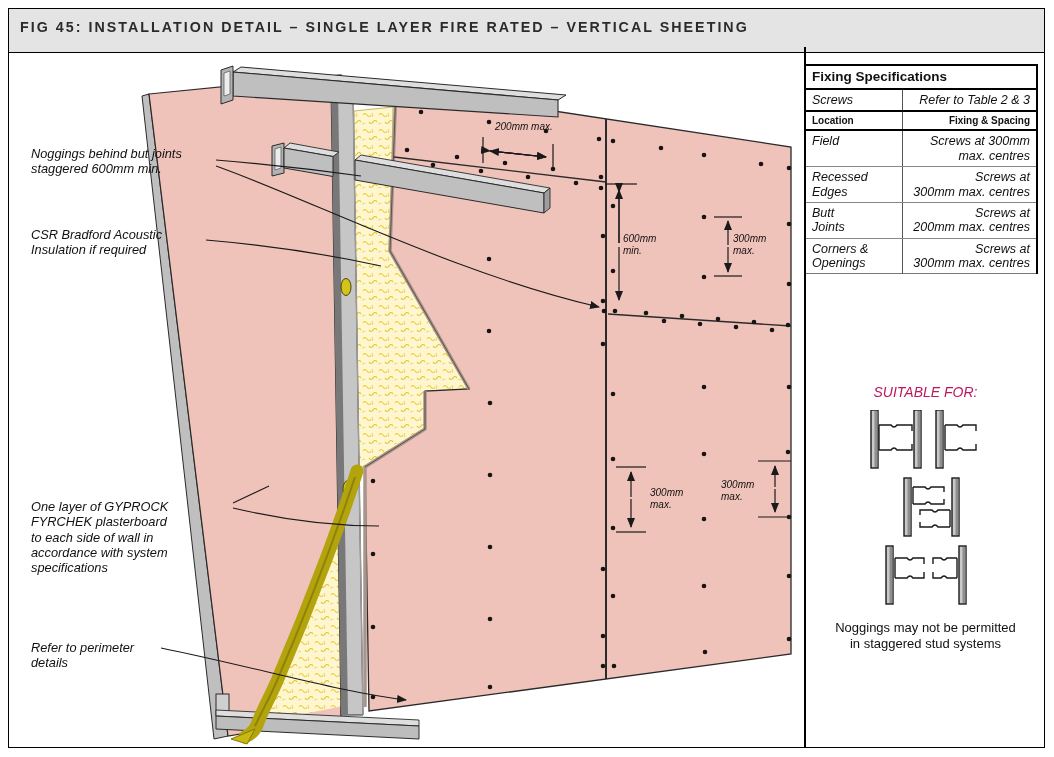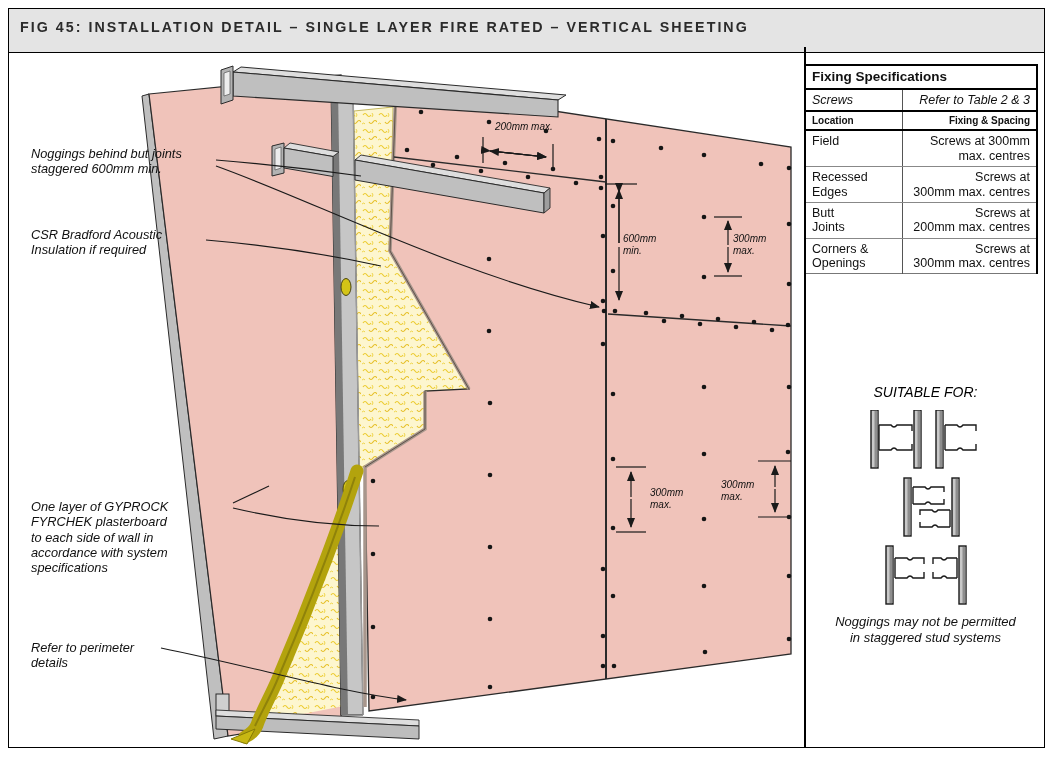--- a/index.html
+++ b/index.html
@@ -21,26 +21,26 @@
     color:#111;white-space:pre-line;}
   .sidebar{position:absolute;left:795px;top:0;width:243px;bottom:0;}
   table.spec{position:absolute;left:0;top:17px;width:234px;border-collapse:collapse;
     border:2px solid #000;border-bottom:1.5px solid #777;font-size:12.5px;color:#111;}
   table.spec td{padding:3px 6px;vertical-align:top;line-height:1.15;white-space:pre-line;}
   td.c1{width:84px;}
   td.c2{border-left:1.5px solid #555;text-align:right;}
   tr.t-title td{font-weight:bold;font-size:13.5px;border-bottom:2px solid #000;}
   tr.t-screws td{font-style:italic;border-bottom:2px solid #000;}
   tr.t-loc td{font-weight:bold;font-size:10px;border-bottom:2px solid #000;}
-  tr.t-data td{border-bottom:1px solid #888;}
+  tr.t-data td{font-style:italic;border-bottom:1px solid #888;}
   tr.t-data:last-child td{border-bottom:none;}
   .suitable{position:absolute;left:0;top:337px;width:243px;text-align:center;}
-  .sfh{font-style:italic;font-size:14px;color:#000000;}
-  .sfn{font-style:italic;font-size:13px;line-height:1.25;color:#111;
-    white-space:pre-line;}
+  .sfh{font-style:italic;font-size:14px;color:#be185d;}
+  .sfn{font-size:13px;line-height:1.25;color:#111;
+    white-space:pre-line;margin-top:6px;}
   .suitable svg{margin-top:10px;}
 </style>
 </head>
 <body>
 
 <div class="frame">
 
   <div class="titlebar">
     <span>FIG 45: INSTALLATION DETAIL – SINGLE LAYER FIRE RATED – VERTICAL SHEETING</span>
   </div>

